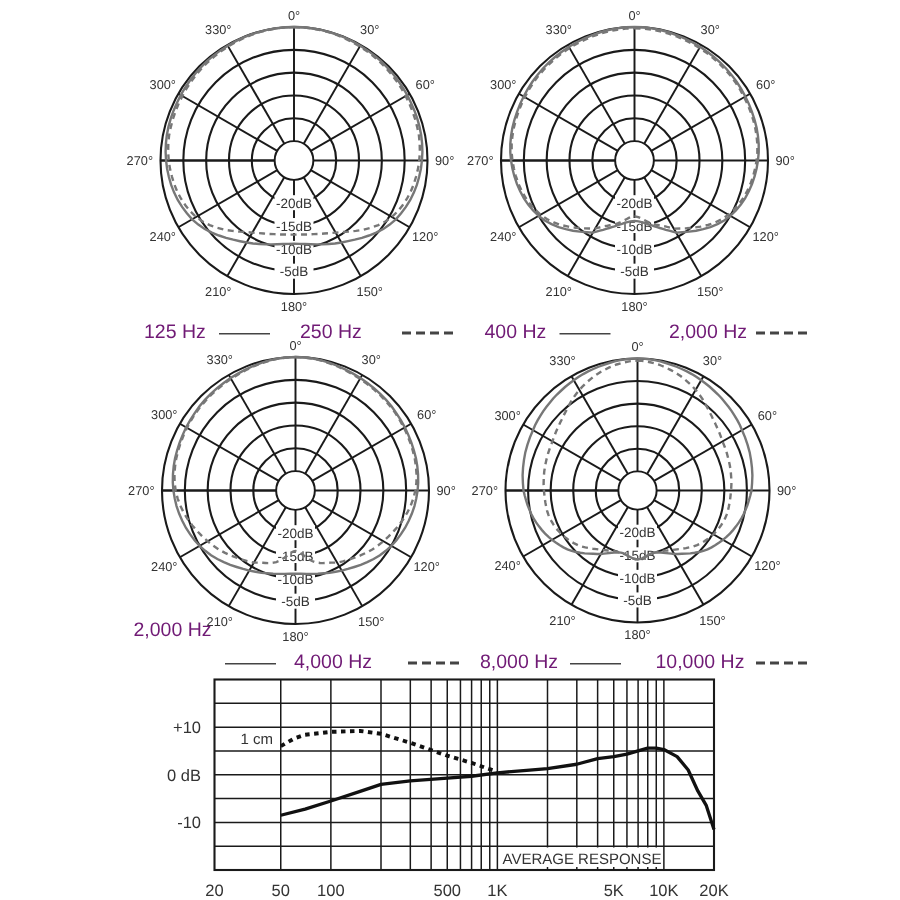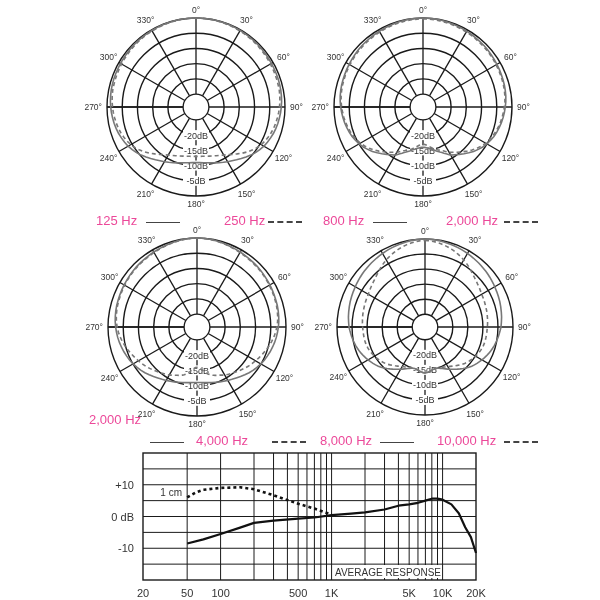--- a/index.html
+++ b/index.html
@@ -1,19 +1,19 @@
 <!DOCTYPE html>
 <html><head>
 <meta charset="utf-8">
 <style>
   html, body { margin: 0; padding: 0; background: #ffffff; }
   body { width: 600px; height: 600px; position: relative; overflow: hidden;
          font-family: "Liberation Sans", sans-serif; color: #222; }
   #stage { position: absolute; left: 0; top: 0; width: 600px; height: 600px; }
-  .legend-label { position: absolute; font-size: 13px; color: #ec4899; white-space: nowrap; }
+  .legend-label { position: absolute; font-size: 13px; color: #701a75; white-space: nowrap; }
   .legend-swatch { position: absolute; height: 0; width: 34px; }
   .legend-swatch.solid { border-top: 1.6px solid #444; }
   .legend-swatch.dashed { border-top: 2px dashed #444; }
   svg text { font-family: "Liberation Sans", sans-serif; }
 </style>
 </head>
 <body>
 
 <div id="stage">
   <svg id="plots" width="600" height="600" viewBox="0 0 600 600">
@@ -233,23 +233,23 @@
         <text x="442.5856704812981" y="597" text-anchor="middle" font-size="11" fill="#333333">10K</text>
         <text x="476" y="597" text-anchor="middle" font-size="11" fill="#333333">20K</text>
         <polyline points="187.2,543.5 203.4,539.4 220.6,534.0 240.1,527.6 254.0,522.9 273.5,520.6 298.2,518.7 314.4,517.5 331.6,515.2 351.1,513.6 365.0,512.4 384.5,509.5 398.4,505.7 409.2,504.4 418.0,502.8 425.4,500.6 431.8,498.7 437.5,498.7 442.6,499.7 451.4,504.4 458.8,513.3 465.2,527.3 470.9,537.1 476.0,553.0" fill="none" stroke="#111111" stroke-width="2.2" stroke-dasharray="none" stroke-linejoin="round"></polyline>
         <polyline points="187.2,497.4 196.0,492.4 203.4,489.8 220.6,487.9 240.1,487.3 254.0,489.2 273.5,495.2 298.2,503.8 314.4,508.6 331.6,514.6" fill="none" stroke="#111111" stroke-width="2.6" stroke-dasharray="3 3" stroke-linejoin="round"></polyline>
       </g>
     </svg>
 
   
   <span class="legend-label" style="left:96px;top:213px;">125 Hz</span>
   <span class="legend-swatch solid" style="left:146px;top:222px;"></span>
-  <span class="legend-label" style="left:224px;top:213px;">250 Hz</span>
+  <span class="legend-label" style="left:200px;top:213px;">250 Hz</span>
   <span class="legend-swatch dashed" style="left:268px;top:221px;"></span>
-  <span class="legend-label" style="left:323px;top:213px;">800 Hz</span>
+  <span class="legend-label" style="left:323px;top:213px;">400 Hz</span>
   <span class="legend-swatch solid" style="left:373px;top:222px;"></span>
   <span class="legend-label" style="left:446px;top:213px;">2,000 Hz</span>
   <span class="legend-swatch dashed" style="left:504px;top:221px;"></span>
 
   
   <span class="legend-label" style="left:89px;top:412px;">2,000 Hz</span>
   <span class="legend-swatch solid" style="left:150px;top:442px;"></span>
   <span class="legend-label" style="left:196px;top:433px;">4,000 Hz</span>
   <span class="legend-swatch dashed" style="left:272px;top:441px;"></span>
   <span class="legend-label" style="left:320px;top:433px;text-align:center;">8,000 Hz</span>

